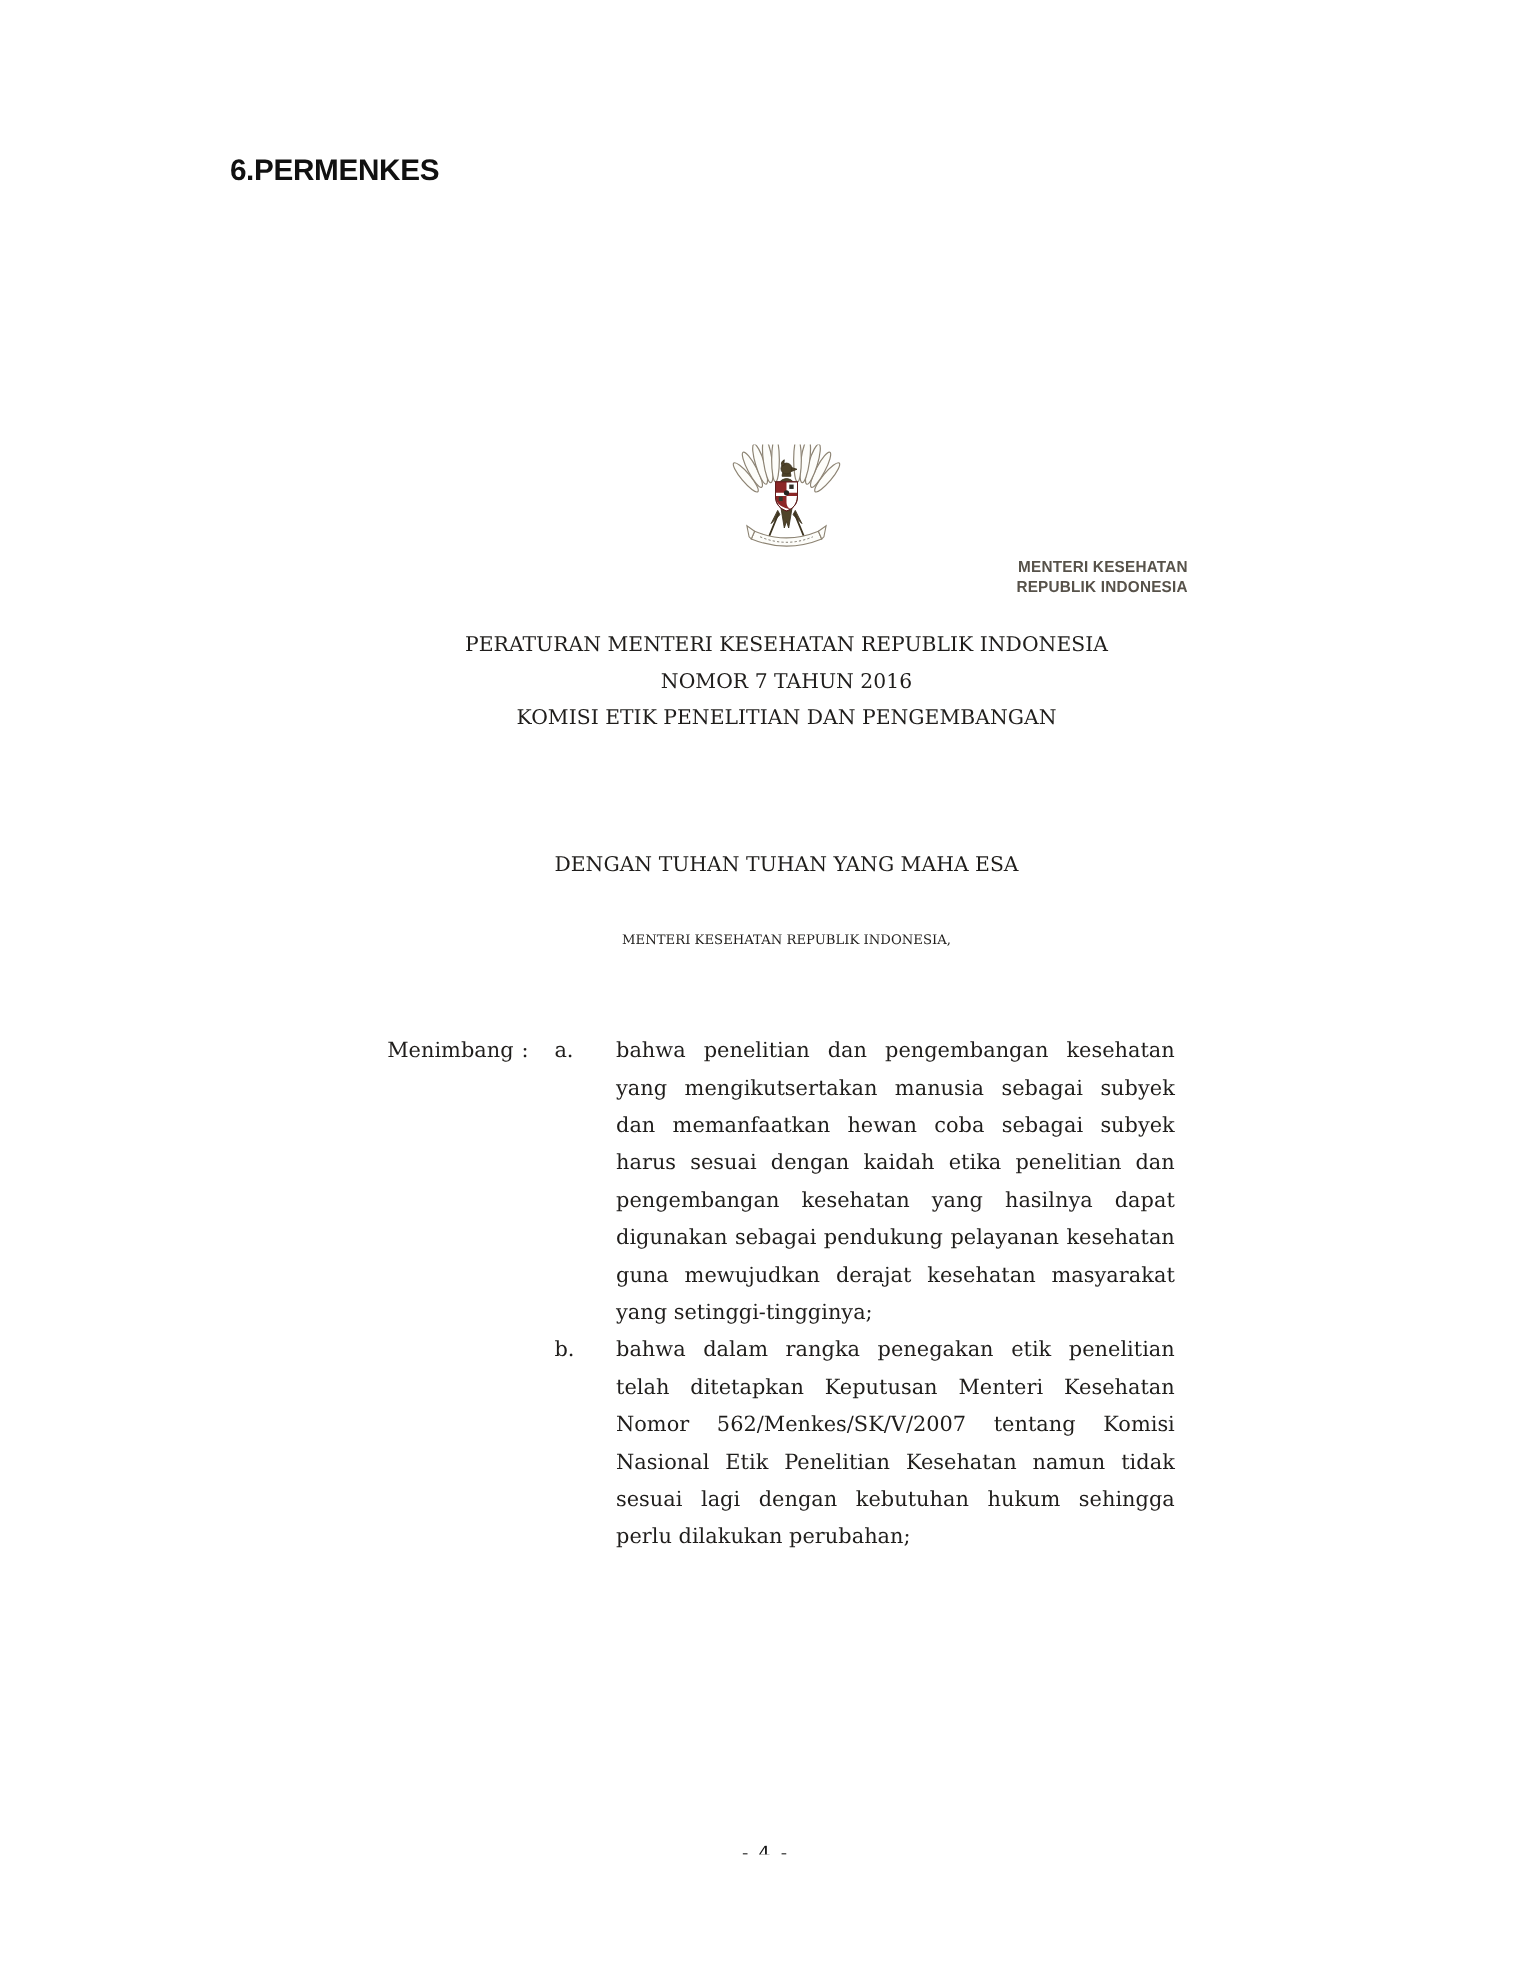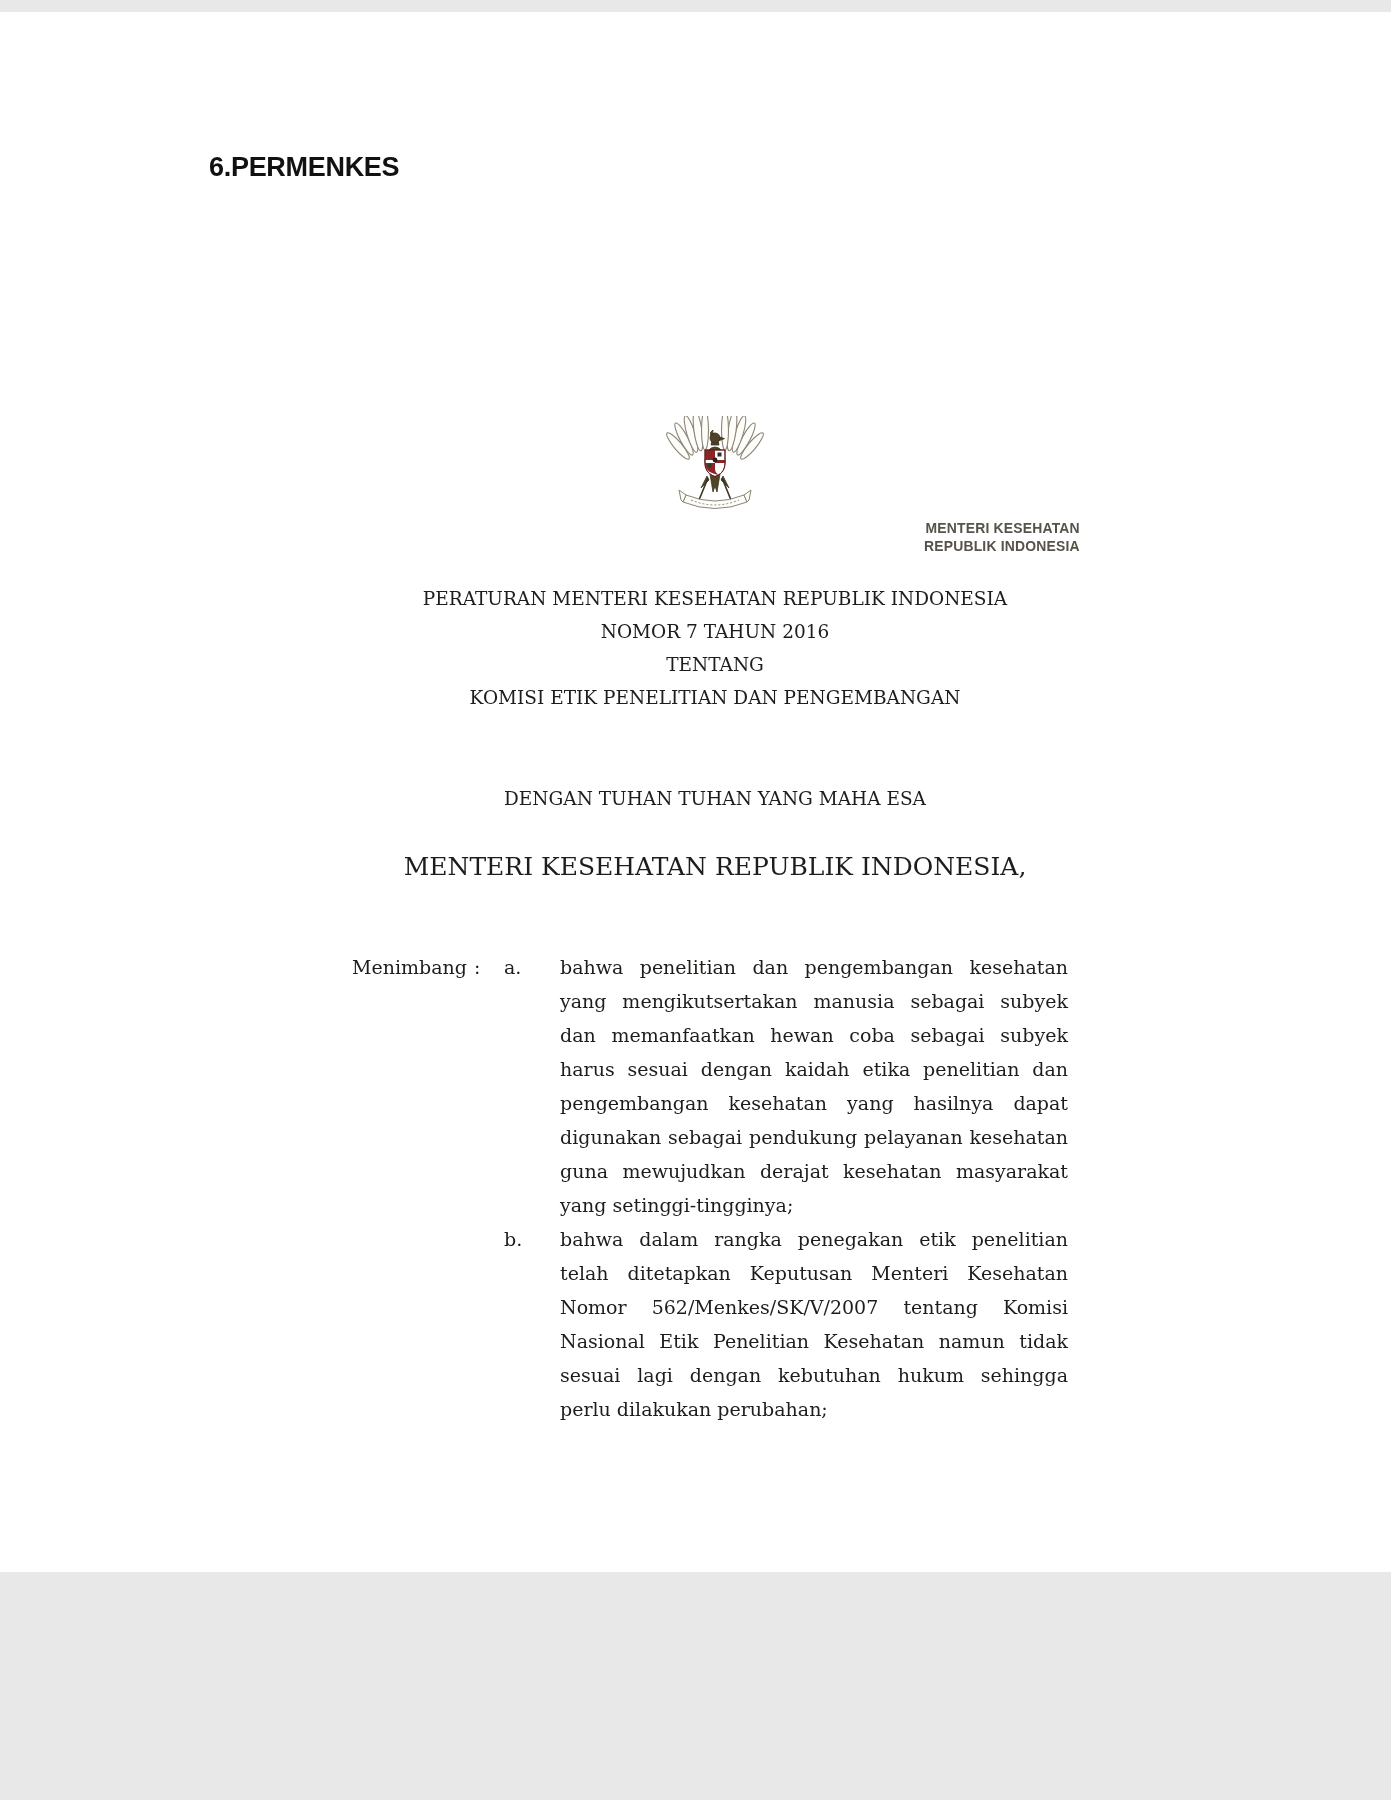--- a/index.html
+++ b/index.html
@@ -1,25 +1,25 @@
 <!DOCTYPE html>
 <html><head>
 <meta charset="utf-8">
 <style>
   * { margin: 0; padding: 0; box-sizing: border-box; }
   html, body { background: #e8e8e8; }
   .page {
     position: relative;
     width: 1391px;
-    height: 1560px;
+    height: 1800px;
     background: #ffffff;
     font-family: "DejaVu Serif", serif;
     color: #1f1d1b;
     overflow: hidden;
-    margin: 12px auto;
+    margin: 0 auto;
   }
   .section-heading {
     position: absolute;
     left: 209px;
     top: 140px;
     font-family: "Liberation Sans", sans-serif;
     font-weight: bold;
     font-size: 27px;
     letter-spacing: -0.3px;
     color: #111111;
@@ -59,21 +59,21 @@
     text-align: center;
     font-size: 18.5px;
     line-height: 33px;
   }
   .authority-line {
     position: absolute;
     left: 335px;
     top: 838px;
     width: 760px;
     text-align: center;
-    font-size: 25px;
+    font-size: 12px;
     line-height: 33px;
   }
   .considerations {
     position: absolute;
     left: 352px;
     top: 938px;
     width: 716px;
     font-size: 19px;
     line-height: 34px;
   }
@@ -151,21 +151,20 @@
     </svg>
     <div class="emblem-caption">
       <div>MENTERI KESEHATAN</div>
       <div>REPUBLIK INDONESIA</div>
     </div>
   </div>
 
   <div class="title-block">
     <div>PERATURAN MENTERI KESEHATAN REPUBLIK INDONESIA</div>
     <div>NOMOR 7 TAHUN 2016</div>
-    <div>TENTANG</div>
     <div>KOMISI ETIK PENELITIAN DAN PENGEMBANGAN</div>
   </div>
 
   <div class="invocation-line">DENGAN TUHAN TUHAN YANG MAHA ESA</div>
 
   <div class="authority-line">MENTERI KESEHATAN REPUBLIK INDONESIA,</div>
 
   <div class="considerations">
     <div class="consider-row">
       <div class="consider-label">Menimbang</div>

